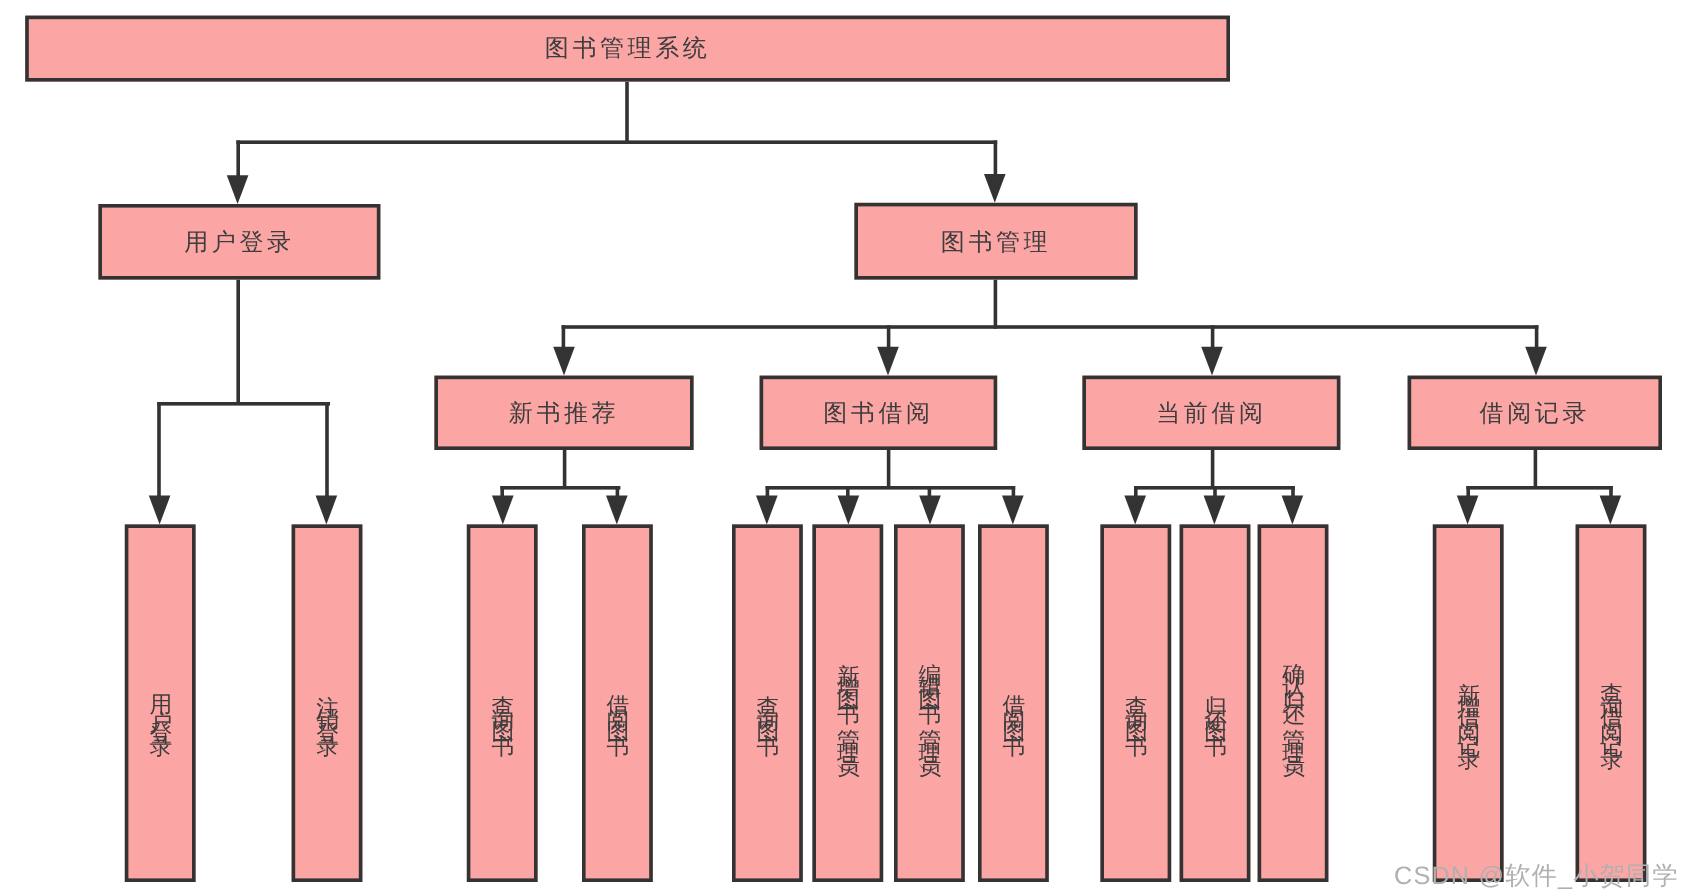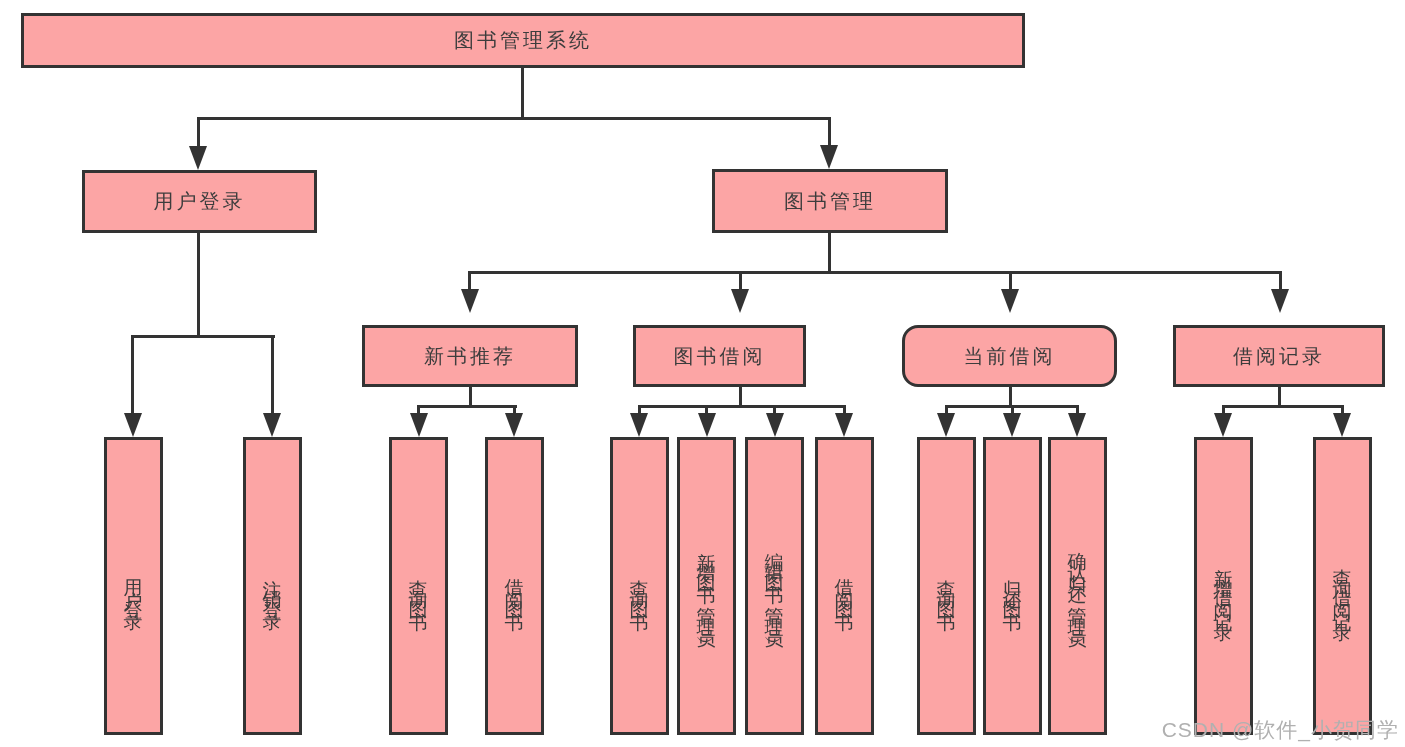--- a/index.html
+++ b/index.html
@@ -19,21 +19,21 @@
     border:3px solid var(--line);background:#fca5a5;
     display:flex;align-items:center;justify-content:center;
     color:var(--text);
   }
   .h-node{font-size:20px;letter-spacing:3px;white-space:nowrap;}
   .v-node{
     writing-mode:vertical-rl;text-orientation:mixed;
     font-size:19px;letter-spacing:11px;line-height:1;
   }
   .leaf{top:437px;width:59px;height:298px;}
-  .l3{top:313px;height:62px;margin-top:12px;}
+  .l3{top:313px;height:62px;}
   .vline{position:absolute;width:3px;background:var(--line);}
   .hline{position:absolute;height:3px;background:var(--line);}
   .arrow{
     position:absolute;width:0;height:0;
     border-left:9px solid transparent;border-right:9px solid transparent;
     border-top:24px solid var(--line);
   }
   .watermark{
     position:absolute;right:6px;bottom:3px;
     font-size:21px;color:var(--watermark);letter-spacing:1px;white-space:nowrap;margin-left:32px;
@@ -105,23 +105,23 @@
 </div>
 
 <div class="node h-node" style="left:21px;top:13px;width:1004px;height:55px;">图书管理系统</div>
 
 <div class="node h-node" style="left:82px;top:170px;width:235px;height:63px;">用户登录</div>
 
 <div class="node h-node" style="left:712px;top:169px;width:236px;height:64px;">图书管理</div>
 
 <div class="node h-node l3" style="left:362px;width:216px;">新书推荐</div>
 
-<div class="node h-node l3" style="left:633px;width:173px;">图书借阅</div>
+<div class="node h-node l3" style="left:633px;width:198px;">图书借阅</div>
 
-<div class="node h-node l3" style="left:902px;width:215px;border-radius:16px;">当前借阅</div>
+<div class="node h-node l3" style="left:902px;width:215px;">当前借阅</div>
 
 <div class="node h-node l3" style="left:1173px;width:212px;">借阅记录</div>
 
 <div class="node v-node leaf" style="left:104px;">用户登录</div>
 <div class="node v-node leaf" style="left:243px;">注销登录</div>
 
 <div class="node v-node leaf" style="left:389px;">查询图书</div>
 <div class="node v-node leaf" style="left:485px;">借阅图书</div>
 
 <div class="node v-node leaf" style="left:610px;">查询图书</div>

